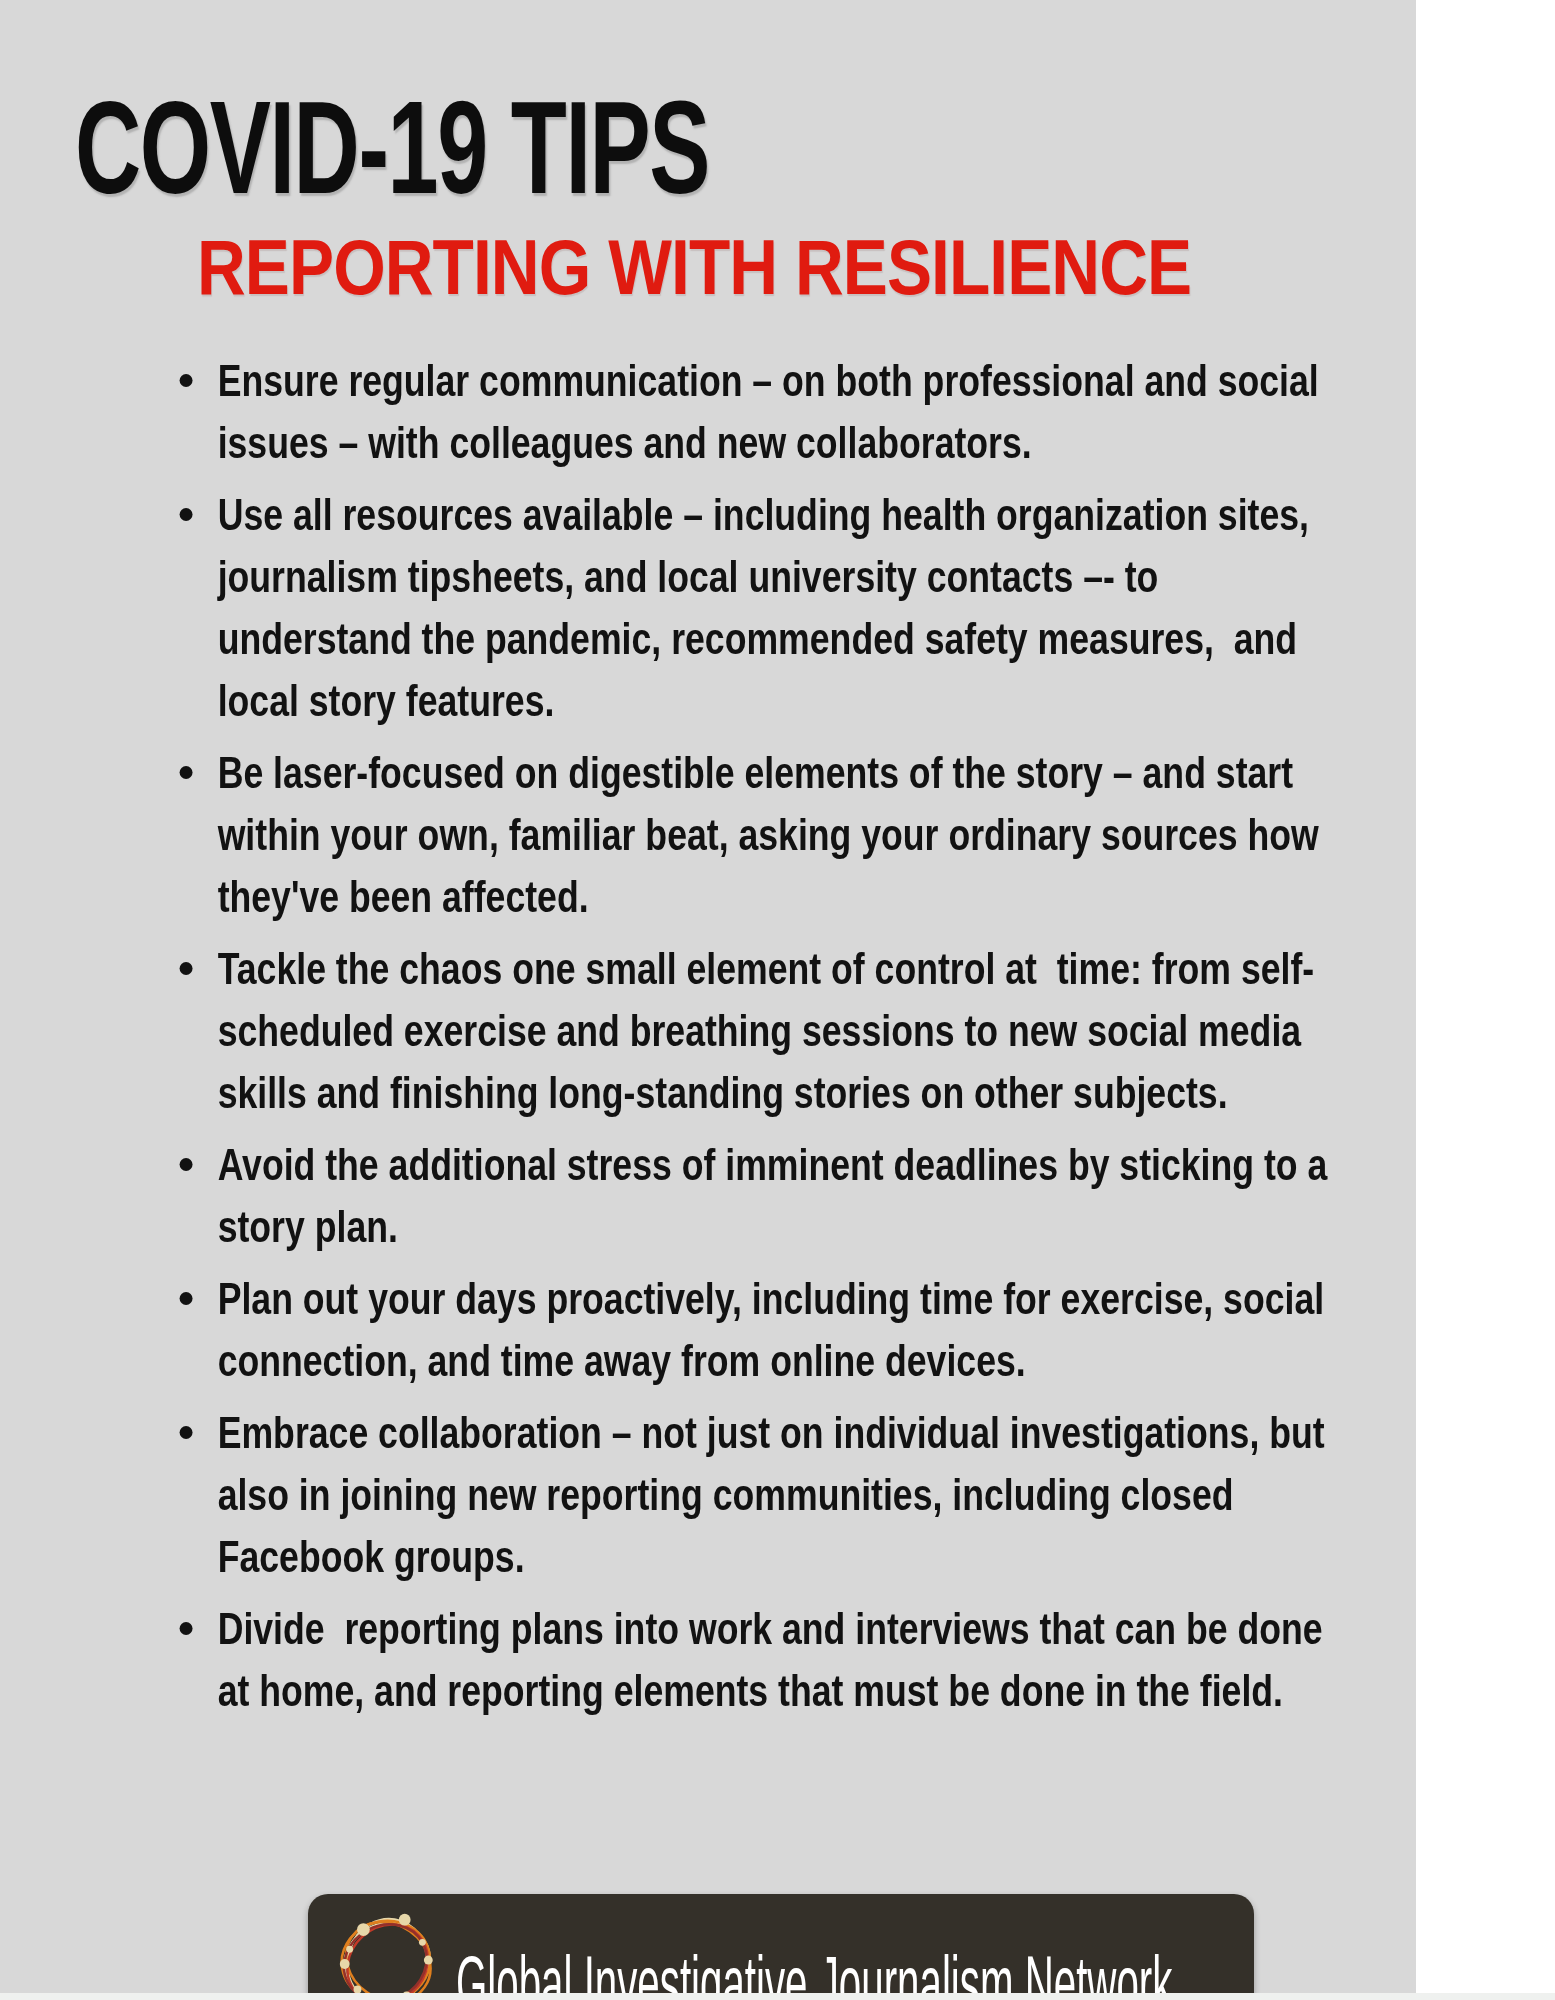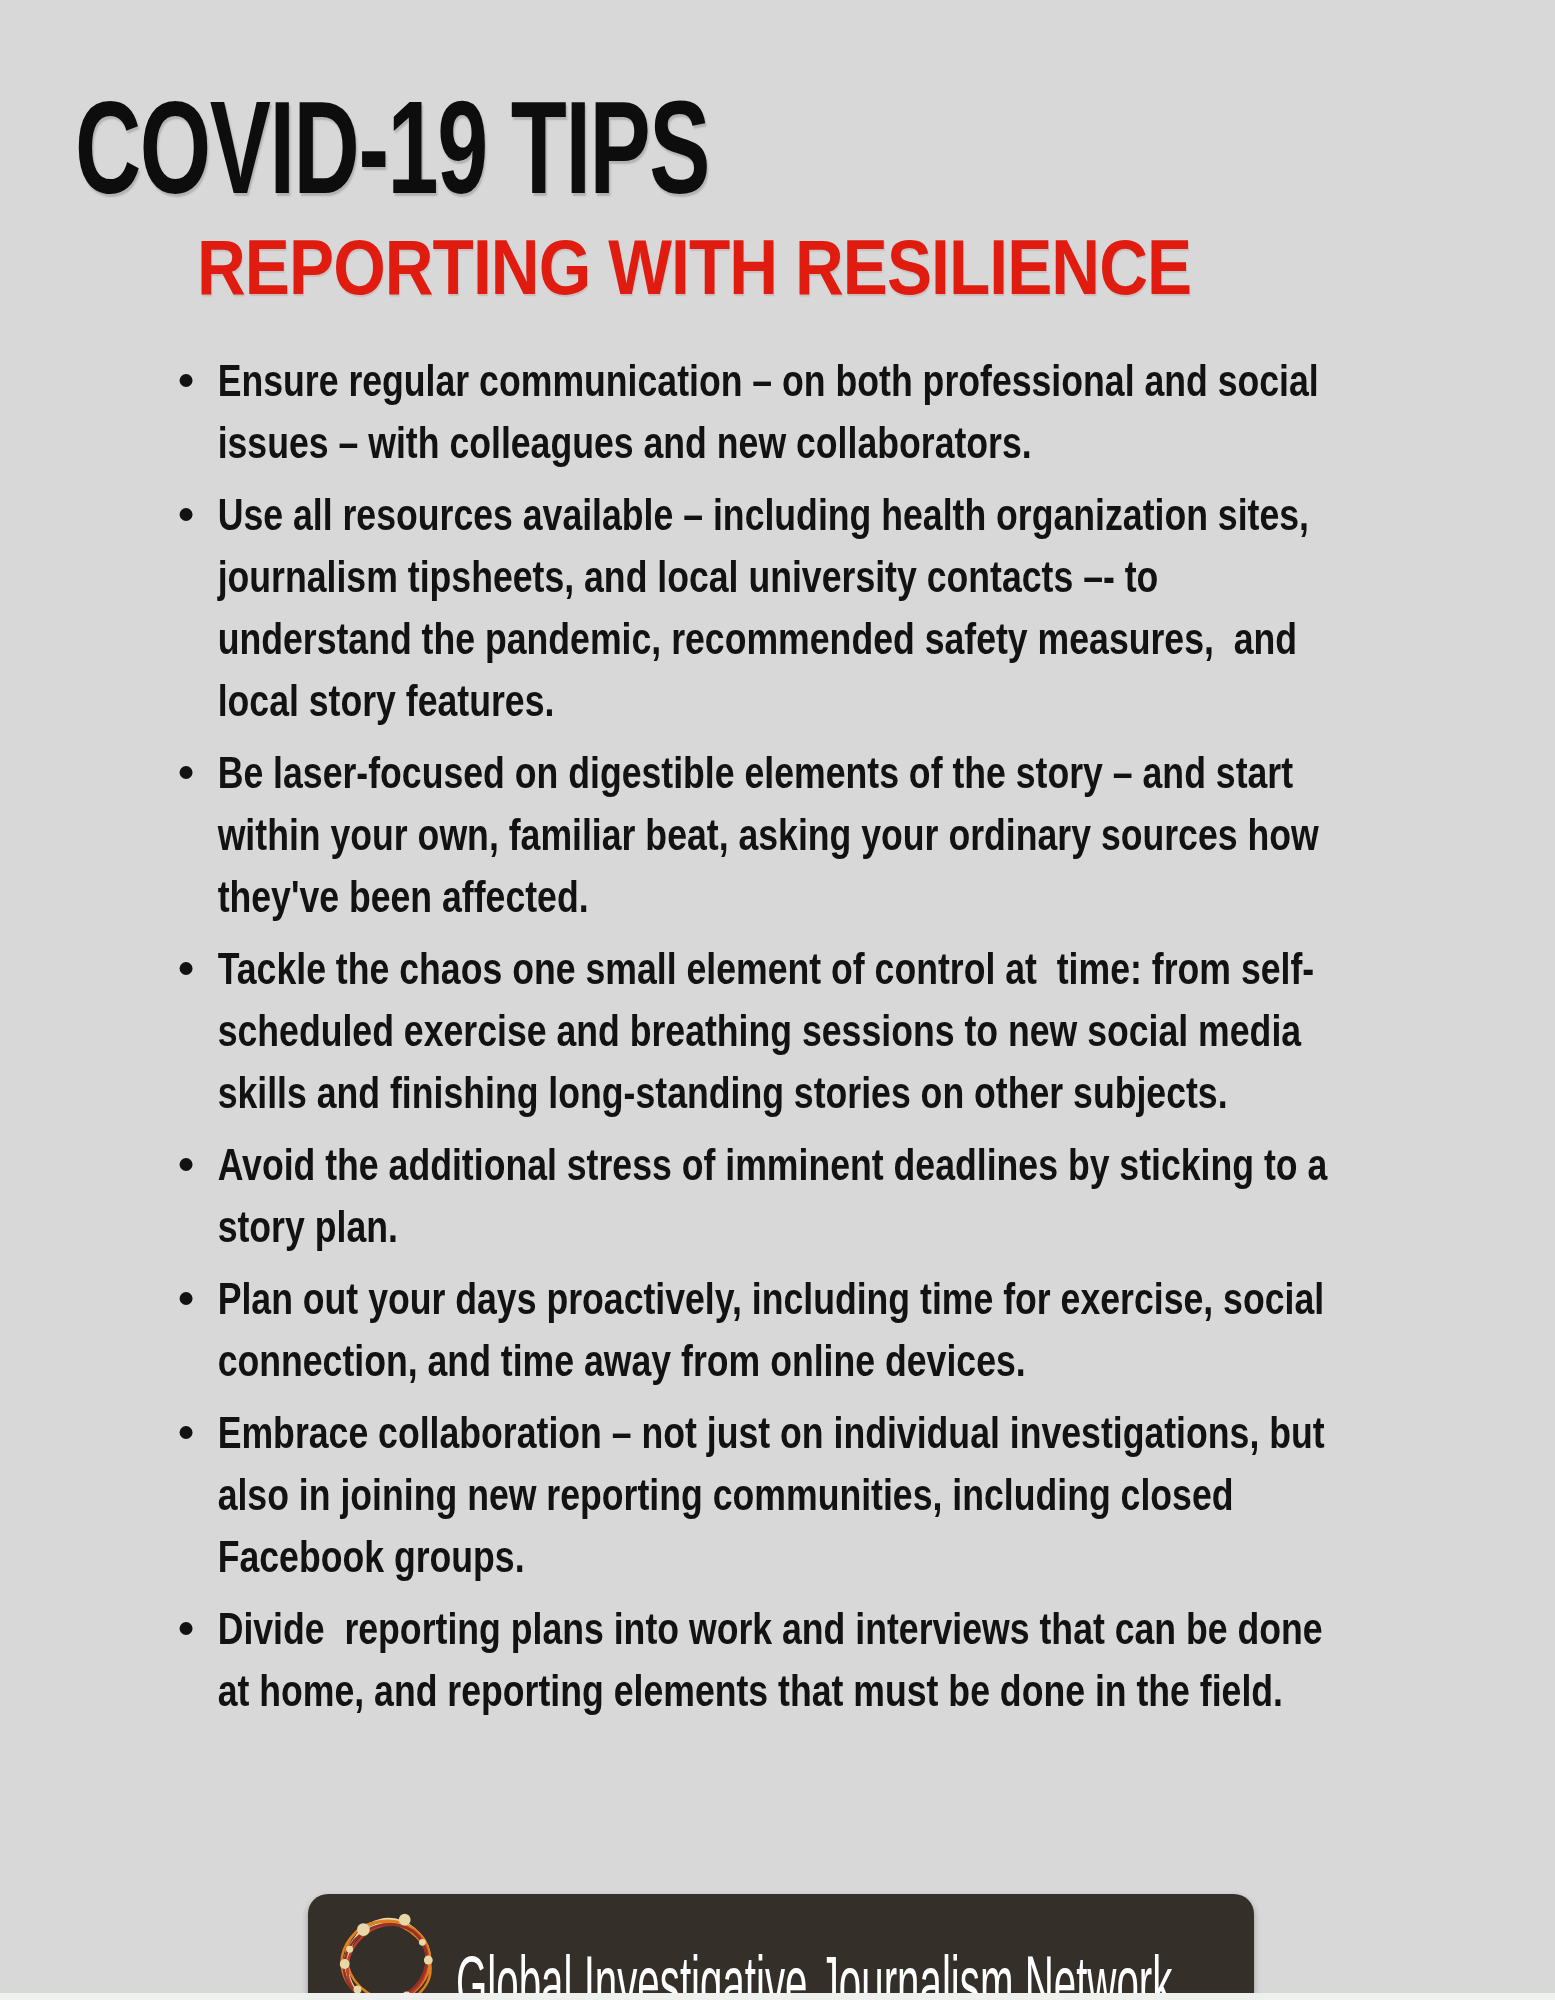--- a/index.html
+++ b/index.html
@@ -3,21 +3,21 @@
 <meta charset="utf-8">
 <style>
   html, body { margin: 0; padding: 0; }
   body {
     width: 1555px; height: 2000px;
     font-family: "Liberation Sans", sans-serif;
     overflow: hidden;
   }
   .poster {
     position: relative;
-    width: 1555px; height: 2000px;
+    width: 1416px; height: 2000px;
     background: var(--background, #d8d8d8);
   }
   .page-title {
     position: absolute;
     left: 75px; top: 82px;
     font-size: 131px;
     font-weight: bold;
     letter-spacing: -2px;
     line-height: 1;
     color: var(--title, #0d0d0d);

